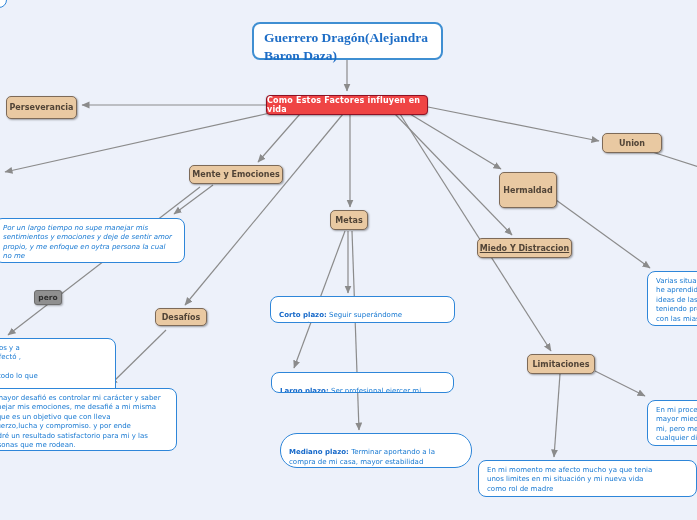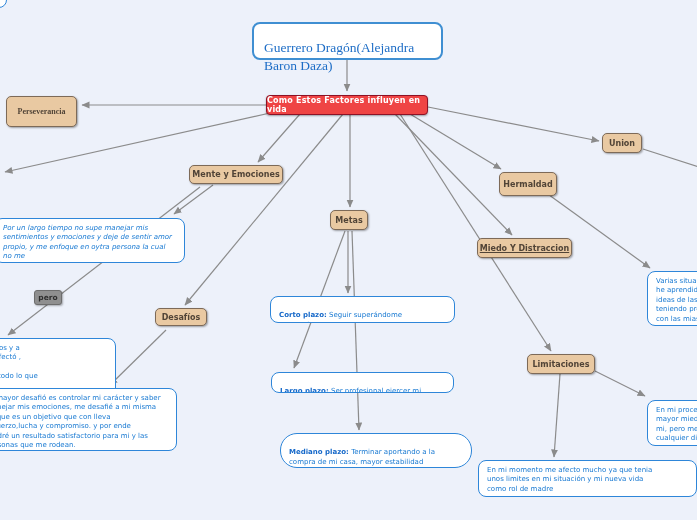--- a/index.html
+++ b/index.html
@@ -6,22 +6,22 @@
   body{
     width:697px;height:520px;position:relative;overflow:hidden;
     background:#edf1fa;
     font-family:"DejaVu Sans","Liberation Sans",sans-serif;
   }
   #edges{position:absolute;left:0;top:0;z-index:1;}
   .box{position:absolute;z-index:2;box-sizing:border-box;}
   .title-node{
     background:#ffffff;border:2px solid #3f8fd2;border-radius:8px;
     color:#1d6dc6;font-family:"Liberation Serif","DejaVu Serif",serif;
-    font-weight:normal;font-size:13.5px;line-height:1.3;
-    padding:15px 10px;white-space:pre-line;
+    font-weight:bold;font-size:13.5px;line-height:1.3;
+    padding:5px 10px;white-space:pre-line;
   }
   .central-node{
     background:#ef4444;border:1px solid #8d1226;border-radius:4px;
     color:#ffffff;font-weight:bold;font-size:8px;
     display:flex;align-items:center;justify-content:center;
     box-shadow:0 1px 2px rgba(0,0,0,.35);
     letter-spacing:.2px;
   }
   .topic{
     background:#e9c9a2;border:1px solid #7d6a58;border-radius:5px;
@@ -77,29 +77,29 @@
   </g>
 </svg>
 
 <div class="box note" style="left:-50px;top:-40px;width:57px;height:48px;"></div>
 
 <div class="box title-node" style="left:252px;top:22px;width:191px;height:38px;">Guerrero Dragón(Alejandra
 Baron Daza)</div>
 
 <div class="box central-node" style="left:266px;top:95px;width:162px;height:20px;">Como Estos Factores influyen en vida</div>
 
-<div class="box topic" style="left:6px;top:96px;width:71px;height:31px;font-family:Liberation Serif, serif;">Perseverancia</div>
+<div class="box topic" style="left:6px;top:96px;width:71px;height:23px;">Perseverancia</div>
 
 <div class="box topic" style="left:189px;top:165px;width:94px;height:19px;">Mente y Emociones</div>
 
 <div class="box topic" style="left:330px;top:210px;width:38px;height:20px;">Metas</div>
 
-<div class="box topic" style="left:602px;top:133px;width:40px;height:20px;text-align:right;">Union</div>
+<div class="box topic" style="left:602px;top:133px;width:60px;height:20px;text-align:right;">Union</div>
 
-<div class="box topic" style="left:499px;top:172px;width:58px;height:24px;">Hermaldad</div>
+<div class="box topic" style="left:499px;top:172px;width:58px;height:36px;">Hermaldad</div>
 
 <div class="box topic" style="left:477px;top:238px;width:95px;height:20px;text-decoration:underline;">Miedo Y Distraccion</div>
 
 <div class="box topic" style="left:155px;top:308px;width:52px;height:18px;">Desafíos</div>
 
 <div class="box topic" style="left:527px;top:354px;width:68px;height:20px;">Limitaciones</div>
 
 <div class="box connector-label" style="left:34px;top:290px;width:28px;height:15px;">pero</div>
 
 <div class="box note italic" style="left:-6px;top:218px;width:191px;height:45px;">Por un largo tiempo no supe manejar mis

